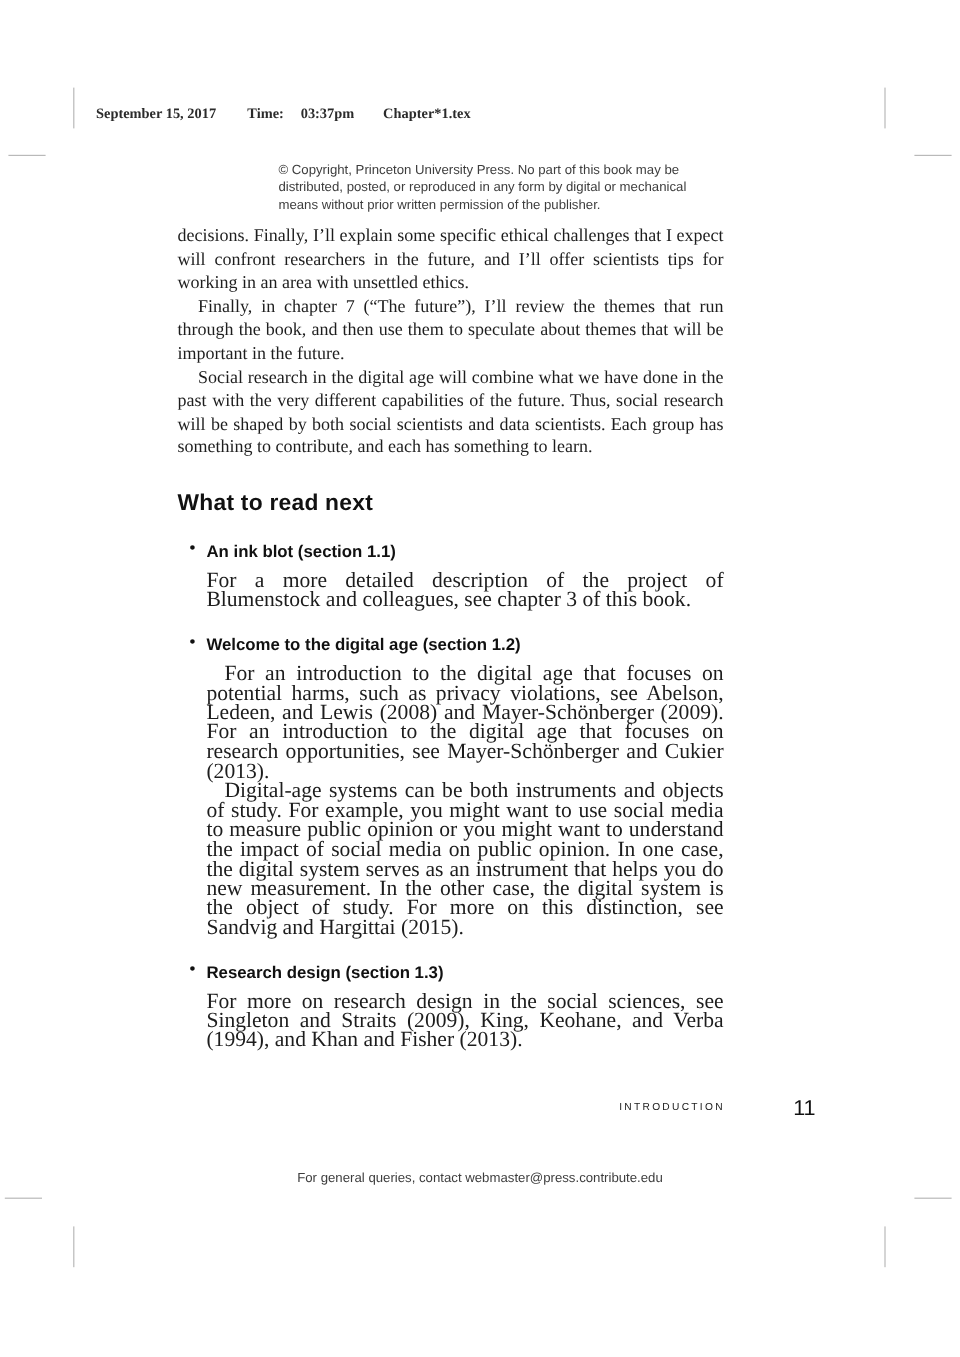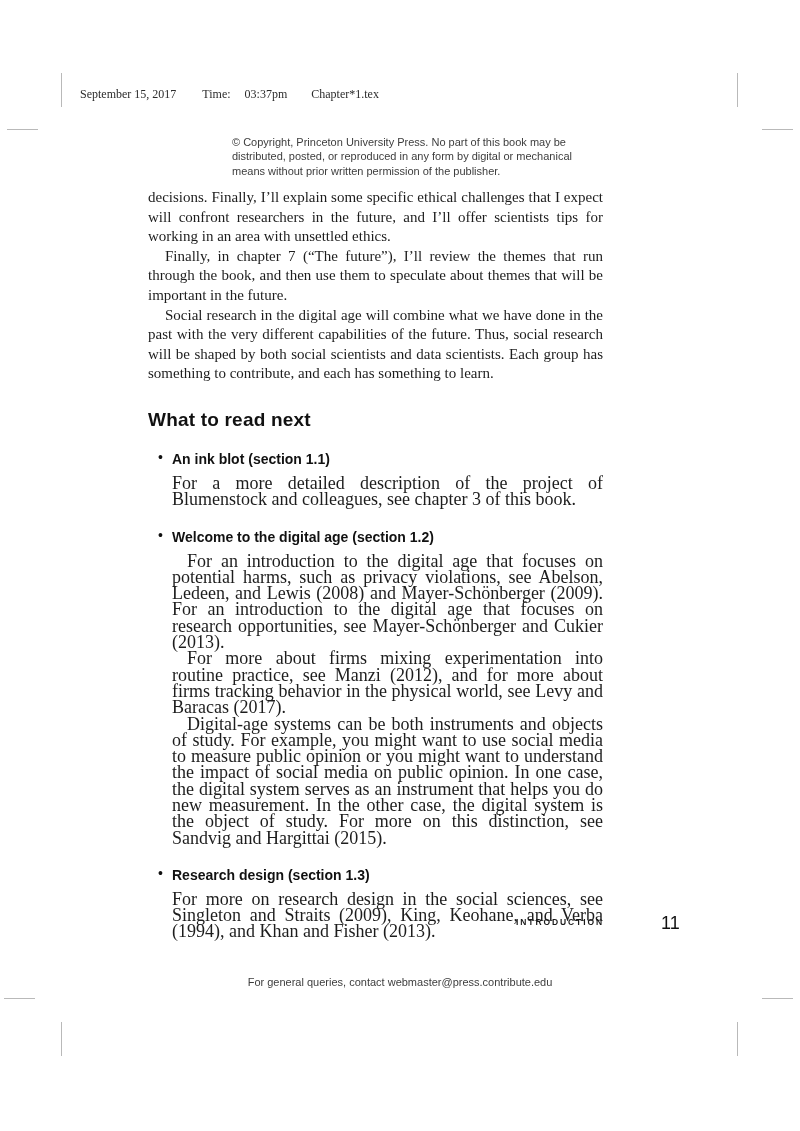--- a/index.html
+++ b/index.html
@@ -14,20 +14,21 @@
   .cropmark{position:absolute;background:#b9b9b9;}
   .cm-v{width:1px;height:34px;}
   .cm-h{height:1px;width:31px;}
 
   
   .proof-header{
     position:absolute;top:87px;left:80px;
     font-family:"Liberation Serif", serif;
     font-size:12px;color:#2b2b2b;
     white-space:nowrap;
+    font-weight:bold;
   }
   .proof-header .seg{display:inline-block;}
   .seg-time-label{margin-left:26px;}
   .seg-time-value{margin-left:14px;}
   .seg-filename{margin-left:24px;}
 
   
   .copyright{
     position:absolute;top:135px;left:232px;
     font-family:"Liberation Sans", sans-serif;
@@ -74,21 +75,21 @@
     font-family:"Liberation Serif", serif;
     font-size:18px;line-height:16.3px;
     text-align:justify;color:#1d1d1d;
   }
   .bullet-body p.indent{text-indent:15px;}
 
   
   .running-head{
     position:absolute;top:917px;right:196px;
     font-family:"Liberation Sans", sans-serif;
-    font-size:8.5px;font-weight:700;letter-spacing:1.9px;
+    font-size:8.5px;font-weight:400;letter-spacing:1.9px;
     color:#1a1a1a;white-space:nowrap;
   }
   .page-number{
     position:absolute;top:913px;left:661px;
     font-family:"Liberation Sans", sans-serif;
     font-size:18px;color:#111;
   }
   .queries-note{
     position:absolute;top:976px;left:0;width:100%;
     text-align:center;
@@ -131,21 +132,20 @@
       <p class="bullet-title">An ink blot (section 1.1)</p>
       <div class="bullet-body">
         <p>For a more detailed description of the project of Blumenstock and colleagues, see chapter 3 of this book.</p>
       </div>
     </div>
 
     <div class="bullet-item">
       <p class="bullet-title">Welcome to the digital age (section 1.2)</p>
       <div class="bullet-body">
         <p class="indent">For an introduction to the digital age that focuses on potential harms, such as privacy violations, see Abelson, Ledeen, and Lewis (2008) and Mayer-Schönberger (2009). For an introduction to the digital age that focuses on research opportunities, see Mayer-Schönberger and Cukier (2013).</p>
-        <p class="indent">For more about firms mixing experimentation into routine practice, see Manzi (2012), and for more about firms tracking behavior in the physical world, see Levy and Baracas (2017).</p>
         <p class="indent">Digital-age systems can be both instruments and objects of study. For example, you might want to use social media to measure public opinion or you might want to understand the impact of social media on public opinion. In one case, the digital system serves as an instrument that helps you do new measurement. In the other case, the digital system is the object of study. For more on this distinction, see Sandvig and Hargittai (2015).</p>
       </div>
     </div>
 
     <div class="bullet-item">
       <p class="bullet-title">Research design (section 1.3)</p>
       <div class="bullet-body">
         <p>For more on research design in the social sciences, see Singleton and Straits (2009), King, Keohane, and Verba (1994), and Khan and Fisher (2013).</p>
       </div>
     </div>

